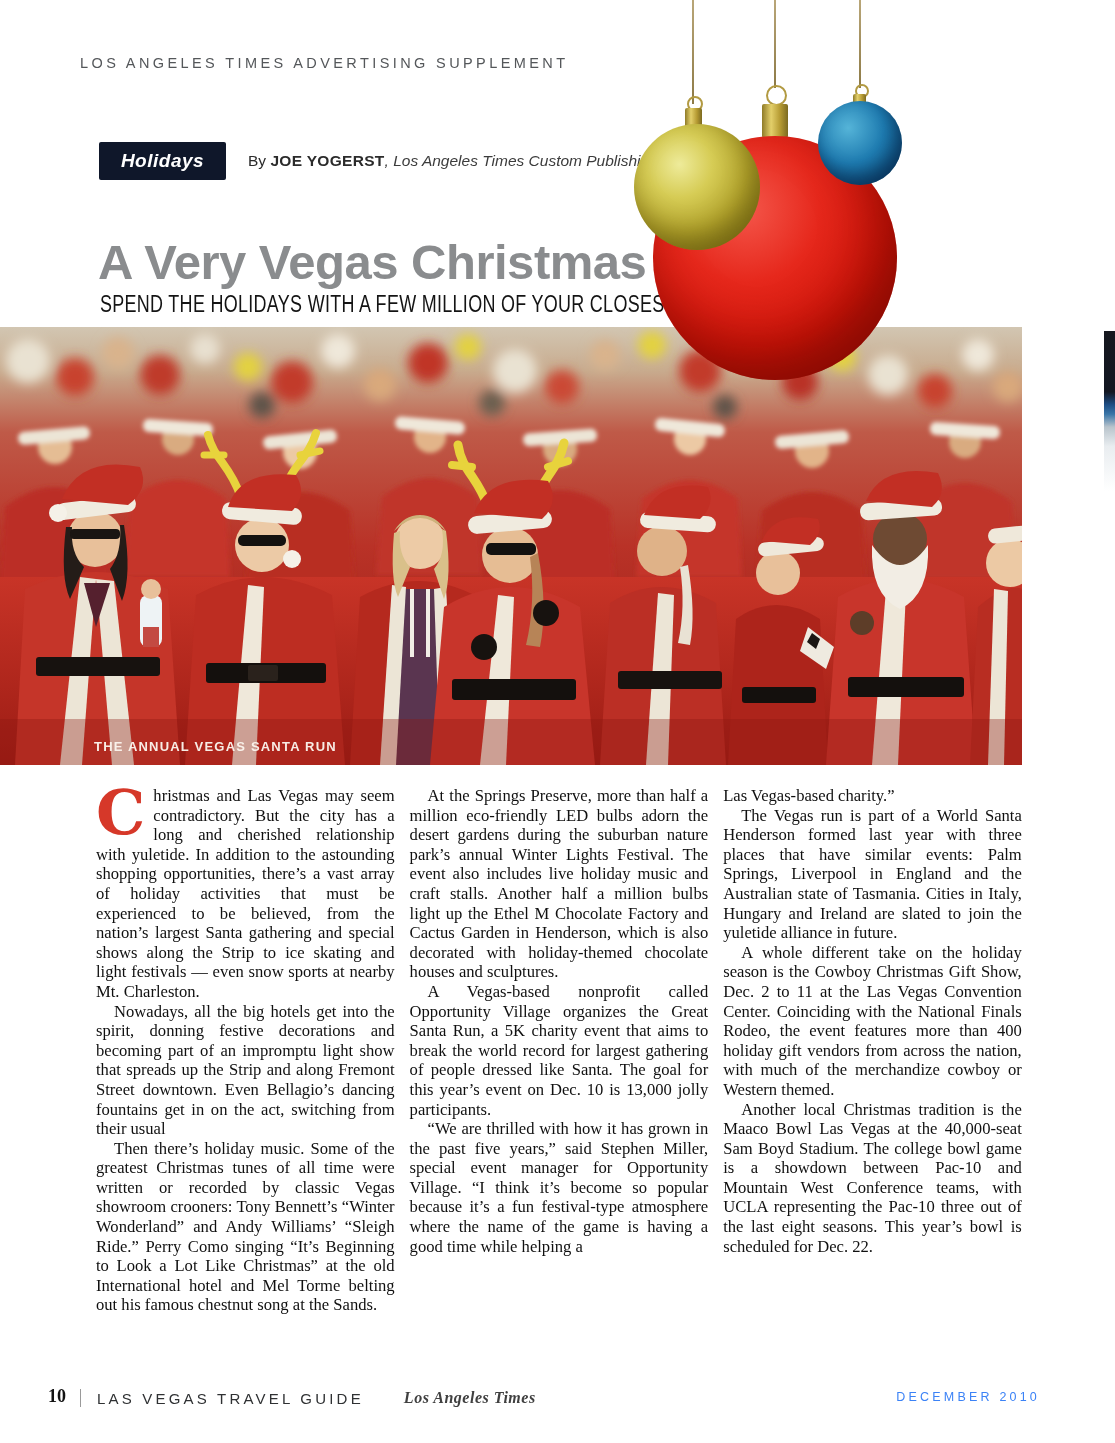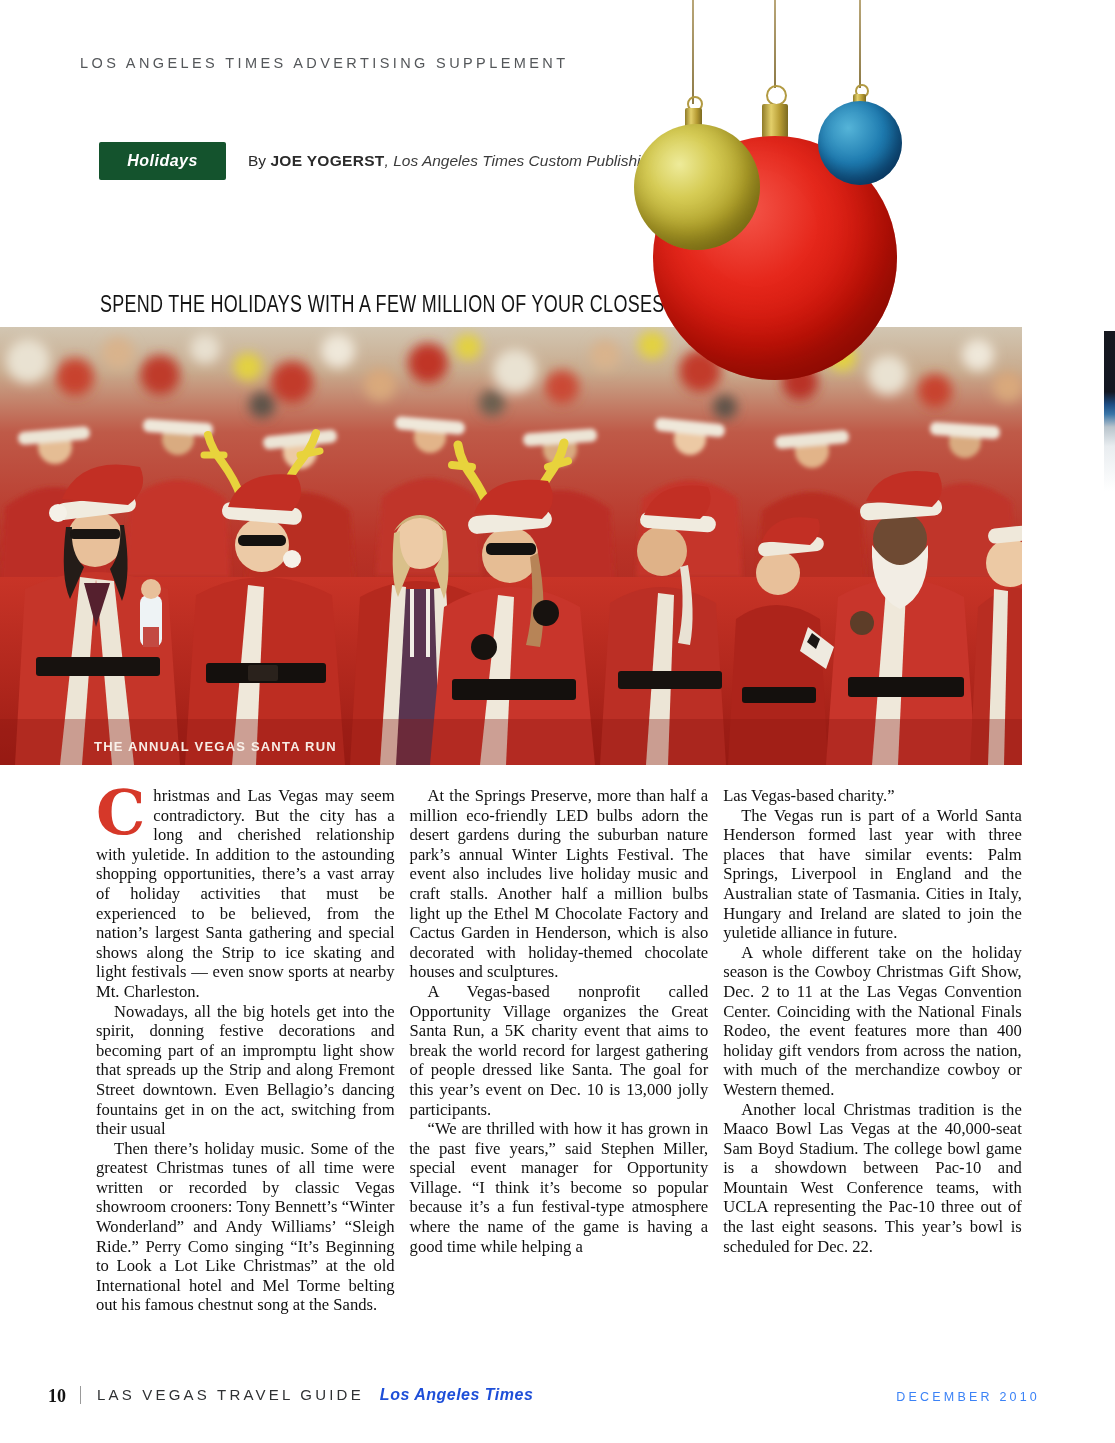--- a/index.html
+++ b/index.html
@@ -8,23 +8,23 @@
     background:#ffffff;overflow:hidden;
     font-family:"Liberation Sans",sans-serif;color:#222;
   }
   
   .supplement{
     position:absolute;left:80px;top:55px;
     font-size:14.5px;letter-spacing:3.4px;color:#54575a;font-weight:400;text-align:center;
   }
   .badge-row{position:absolute;left:99px;top:142px;height:38px;display:flex;align-items:center;}
   .badge{
-    width:127px;height:38px;background:#14532d;border-radius:2px;
+    width:127px;height:38px;background:#0f172a;border-radius:2px;
     display:flex;align-items:center;justify-content:center;
-    color:#fff;font-style:italic;font-weight:bold;font-size:16px;letter-spacing:0.5px;
+    color:#fff;font-style:italic;font-weight:bold;font-size:19px;letter-spacing:0.5px;
   }
   .byline{margin-left:22px;font-size:15.5px;color:#2b2b2b;white-space:nowrap;}
   .byline .by{font-weight:400;}
   .byline .author{font-weight:bold;letter-spacing:0.3px;}
   .byline .rest{font-style:italic;color:#3c3c3c;}
   
   .title{
     position:absolute;left:98px;top:234px;
     font-size:49px;font-weight:bold;color:#8a8c8e;letter-spacing:-0.5px;white-space:nowrap;
   }
@@ -72,44 +72,45 @@
   .col p.indent{text-indent:18px;}
   .dropcap{
     float:left;color:#d63829;font-family:"DejaVu Serif",serif;font-weight:bold;
     font-size:62px;line-height:50px;padding:2px 8px 0 0;
   }
   
   .footer{
     position:absolute;left:48px;top:1386px;width:992px;
     display:flex;justify-content:space-between;align-items:center;
   }
-  .footer-left{display:flex;align-items:flex-start;}
+  .footer-left{display:flex;align-items:flex-end;}
   .page-num{font-family:"Liberation Serif",serif;font-weight:bold;font-size:18px;color:#111;}
   .foot-divider{width:1px;height:18px;background:#9a9a9a;margin:0 16px 0 14px;}
   .guide-label{font-size:15px;letter-spacing:3.2px;color:#2f3133;}
   .brand{
-    margin-left:16px;font-family:Liberation Sans, sans-serif;font-style:italic;font-weight:bold;
-    font-size:16px;color:#1d4ed8;letter-spacing:0.5px;
+    margin-left:40px;font-family:Liberation Serif, serif;font-style:italic;font-weight:bold;
+    font-size:16px;color:#404040;letter-spacing:0.5px;
   }
   .date-label{font-size:12.5px;letter-spacing:3.2px;color:#3b82f6;}
 </style>
 </head>
 <body>
 
 <div class="page">
 
   <div class="supplement">LOS ANGELES TIMES ADVERTISING SUPPLEMENT</div>
 
   <div class="badge-row">
     <div class="badge">Holidays</div>
     <div class="byline">
       <span class="by">By </span><span class="author">JOE YOGERST</span><span class="rest">, Los Angeles Times Custom Publishing Writer</span>
     </div>
   </div>
 
+  <div class="title">A Very Vegas Christmas</div>
   <div class="subtitle">SPEND THE HOLIDAYS WITH A FEW MILLION OF YOUR CLOSEST FRIENDS</div>
 
   <div class="ornaments">
     <div class="string" style="left:72px;top:0;height:104px;"></div>
     <div class="string" style="left:154px;top:0;height:88px;"></div>
     <div class="string" style="left:239px;top:0;height:88px;"></div>
 
     <div class="ring" style="left:146px;top:85px;width:17px;height:17px;"></div>
     <div class="cap" style="left:142px;top:104px;width:26px;height:34px;"></div>
     <div class="ball red"></div>

